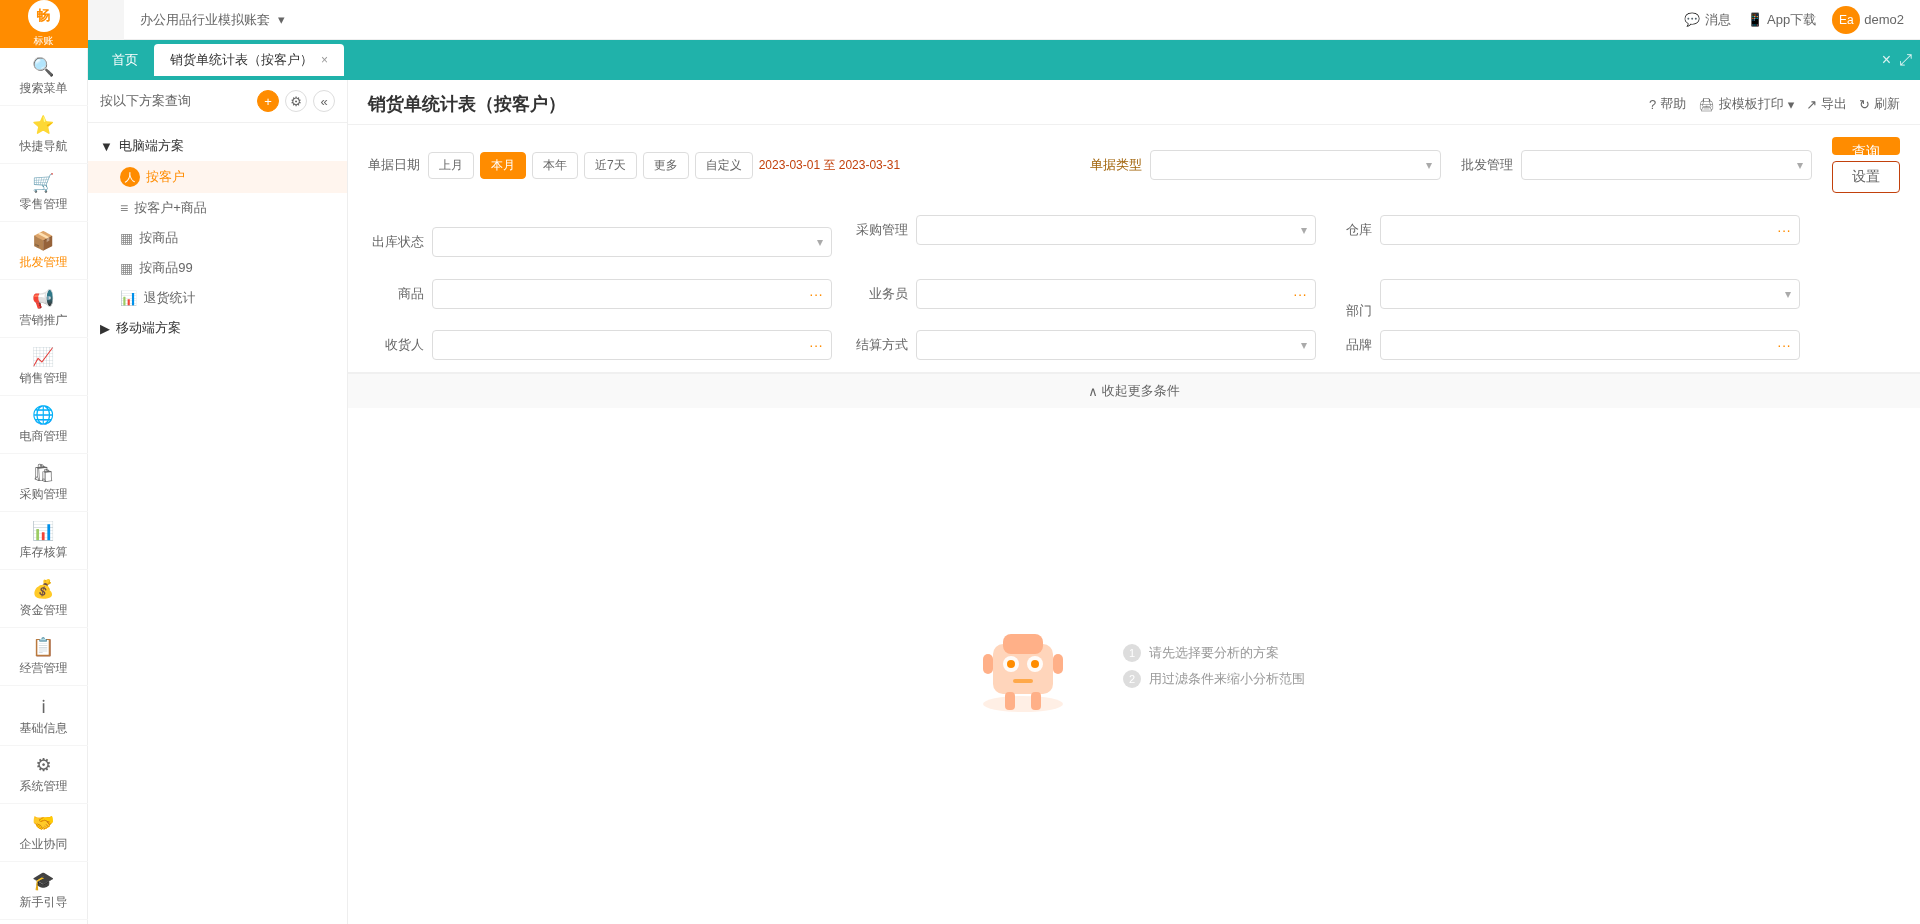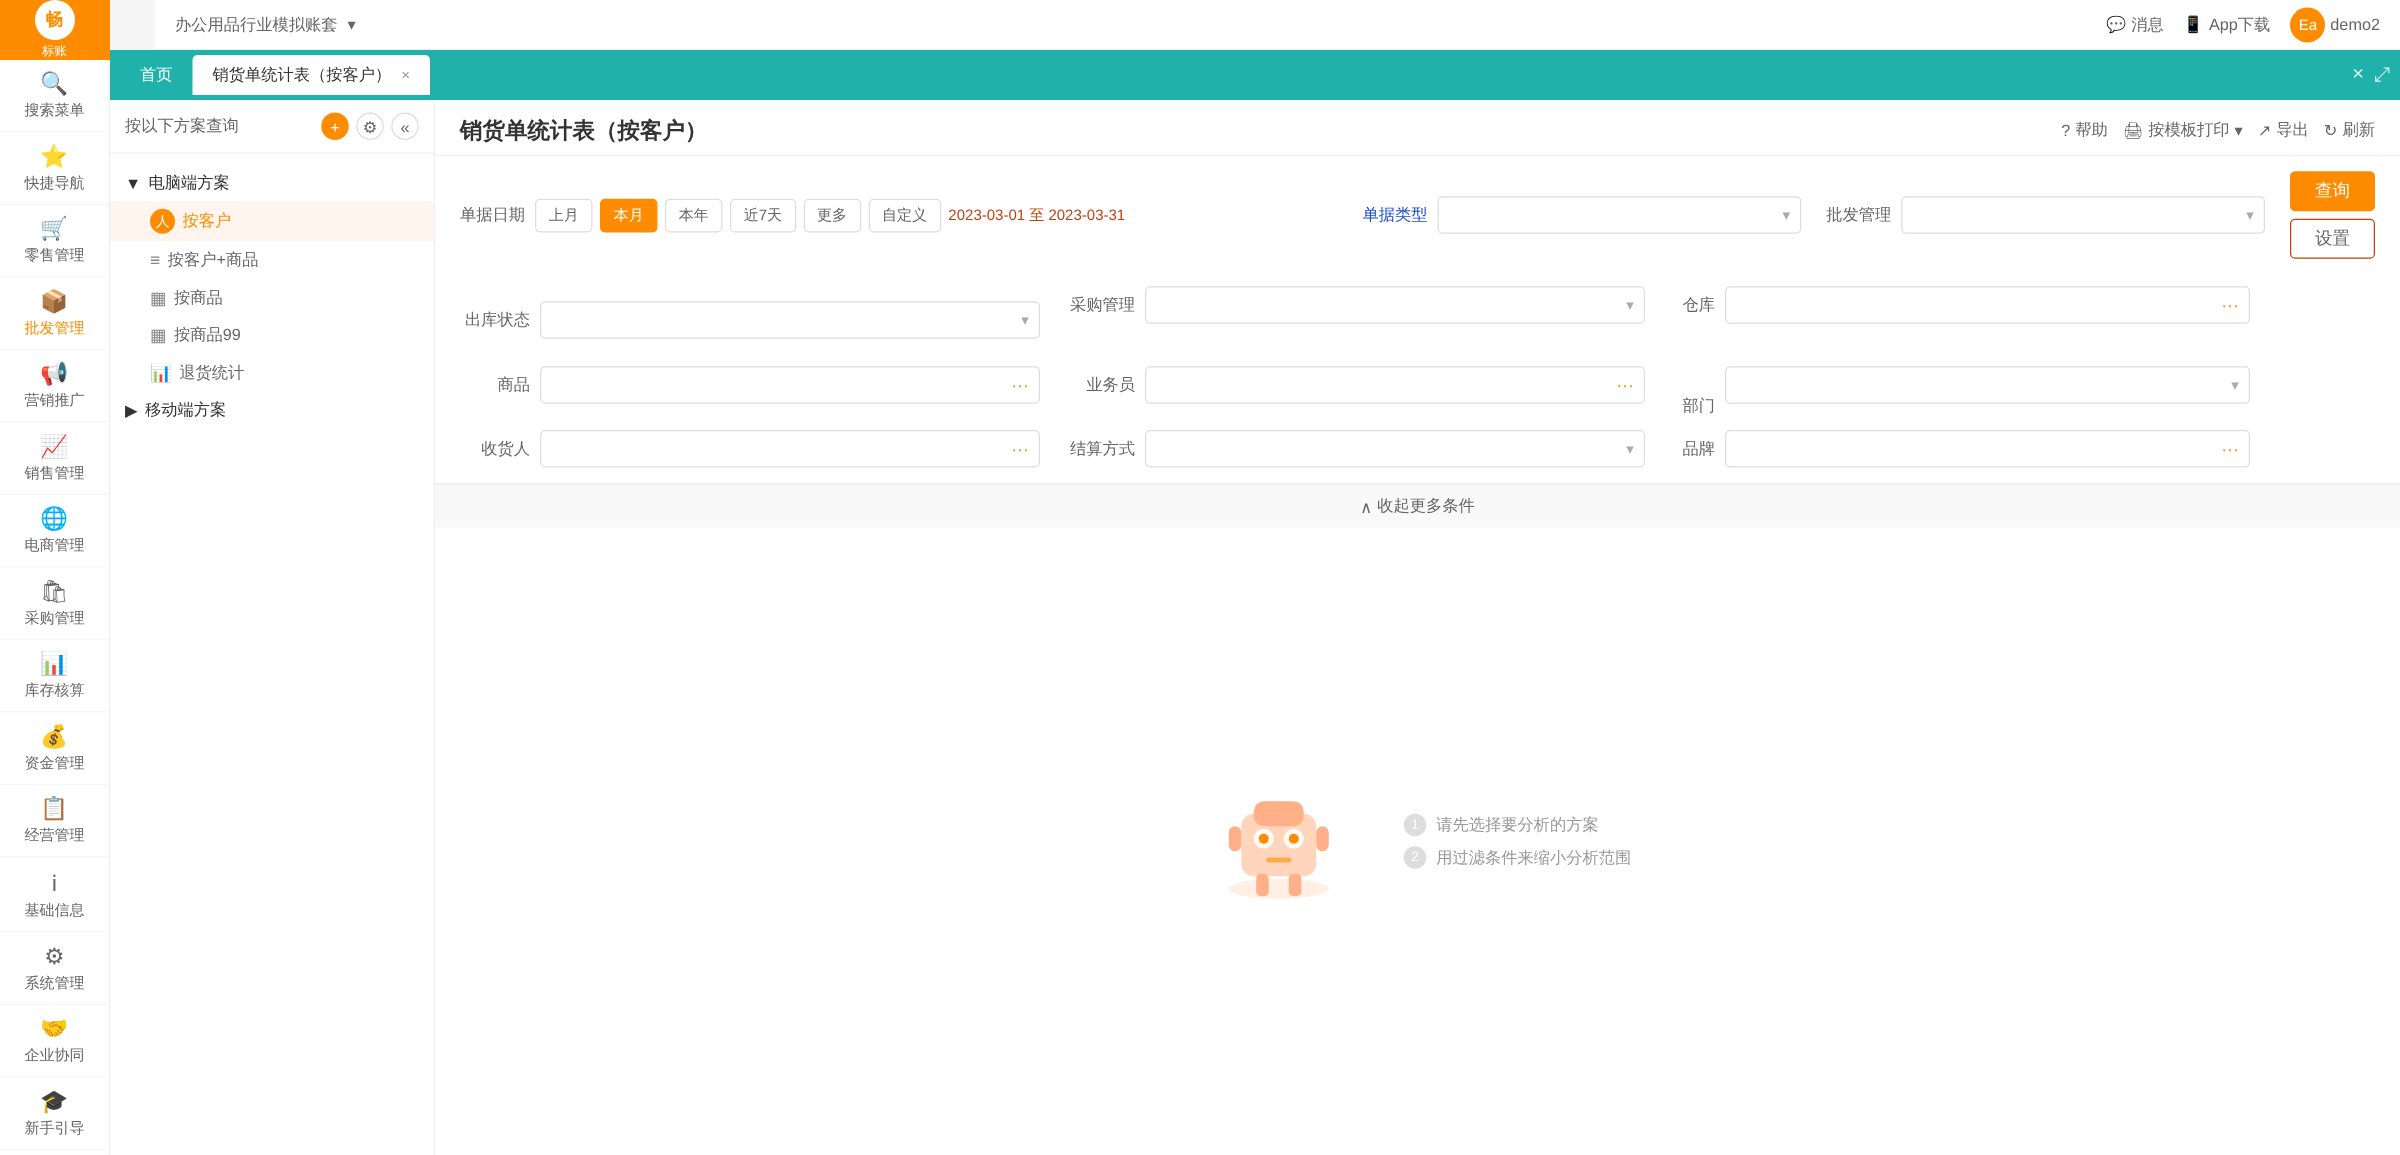--- a/index.html
+++ b/index.html
@@ -329,21 +329,21 @@
       cursor: pointer;
     }
     .btn-query {
       background: #ff8c00;
       color: #fff;
       border: none;
       padding: 6px 20px;
       border-radius: 4px;
       font-size: 14px;
       cursor: pointer;
-      height: 32px;
+      height: 18px;
     }
     .btn-settings {
       background: #fff;
       color: #666;
       border: 1px solid #c2410c;
       padding: 6px 16px;
       border-radius: 4px;
       font-size: 14px;
       cursor: pointer;
       height: 32px;
@@ -585,21 +585,21 @@
                 <button class="date-btn active">本月</button>
                 <button class="date-btn">本年</button>
                 <button class="date-btn">近7天</button>
                 <button class="date-btn">更多</button>
                 <button class="date-btn">自定义</button>
                 <span class="date-range">2023-03-01 至 2023-03-31</span>
               </div>
             </div>
 
             <div style="display:flex; align-items:center; gap:8px; flex:1;">
-              <span style="font-size:13px;color:#1d4ed8;flex-shrink:0;">单据类型</span>
+              <span style="font-size:13px;color:#a16207;flex-shrink:0;">单据类型</span>
               <div class="filter-field-control" style="flex:1;">
                 <span></span>
                 <span class="filter-select-arrow">▾</span>
               </div>
             </div>
 
             <div style="display:flex; align-items:center; gap:8px; flex:1;">
               <span style="font-size:13px;color:#666;flex-shrink:0;">批发管理</span>
               <div class="filter-field-control" style="flex:1;">
                 <span></span>

